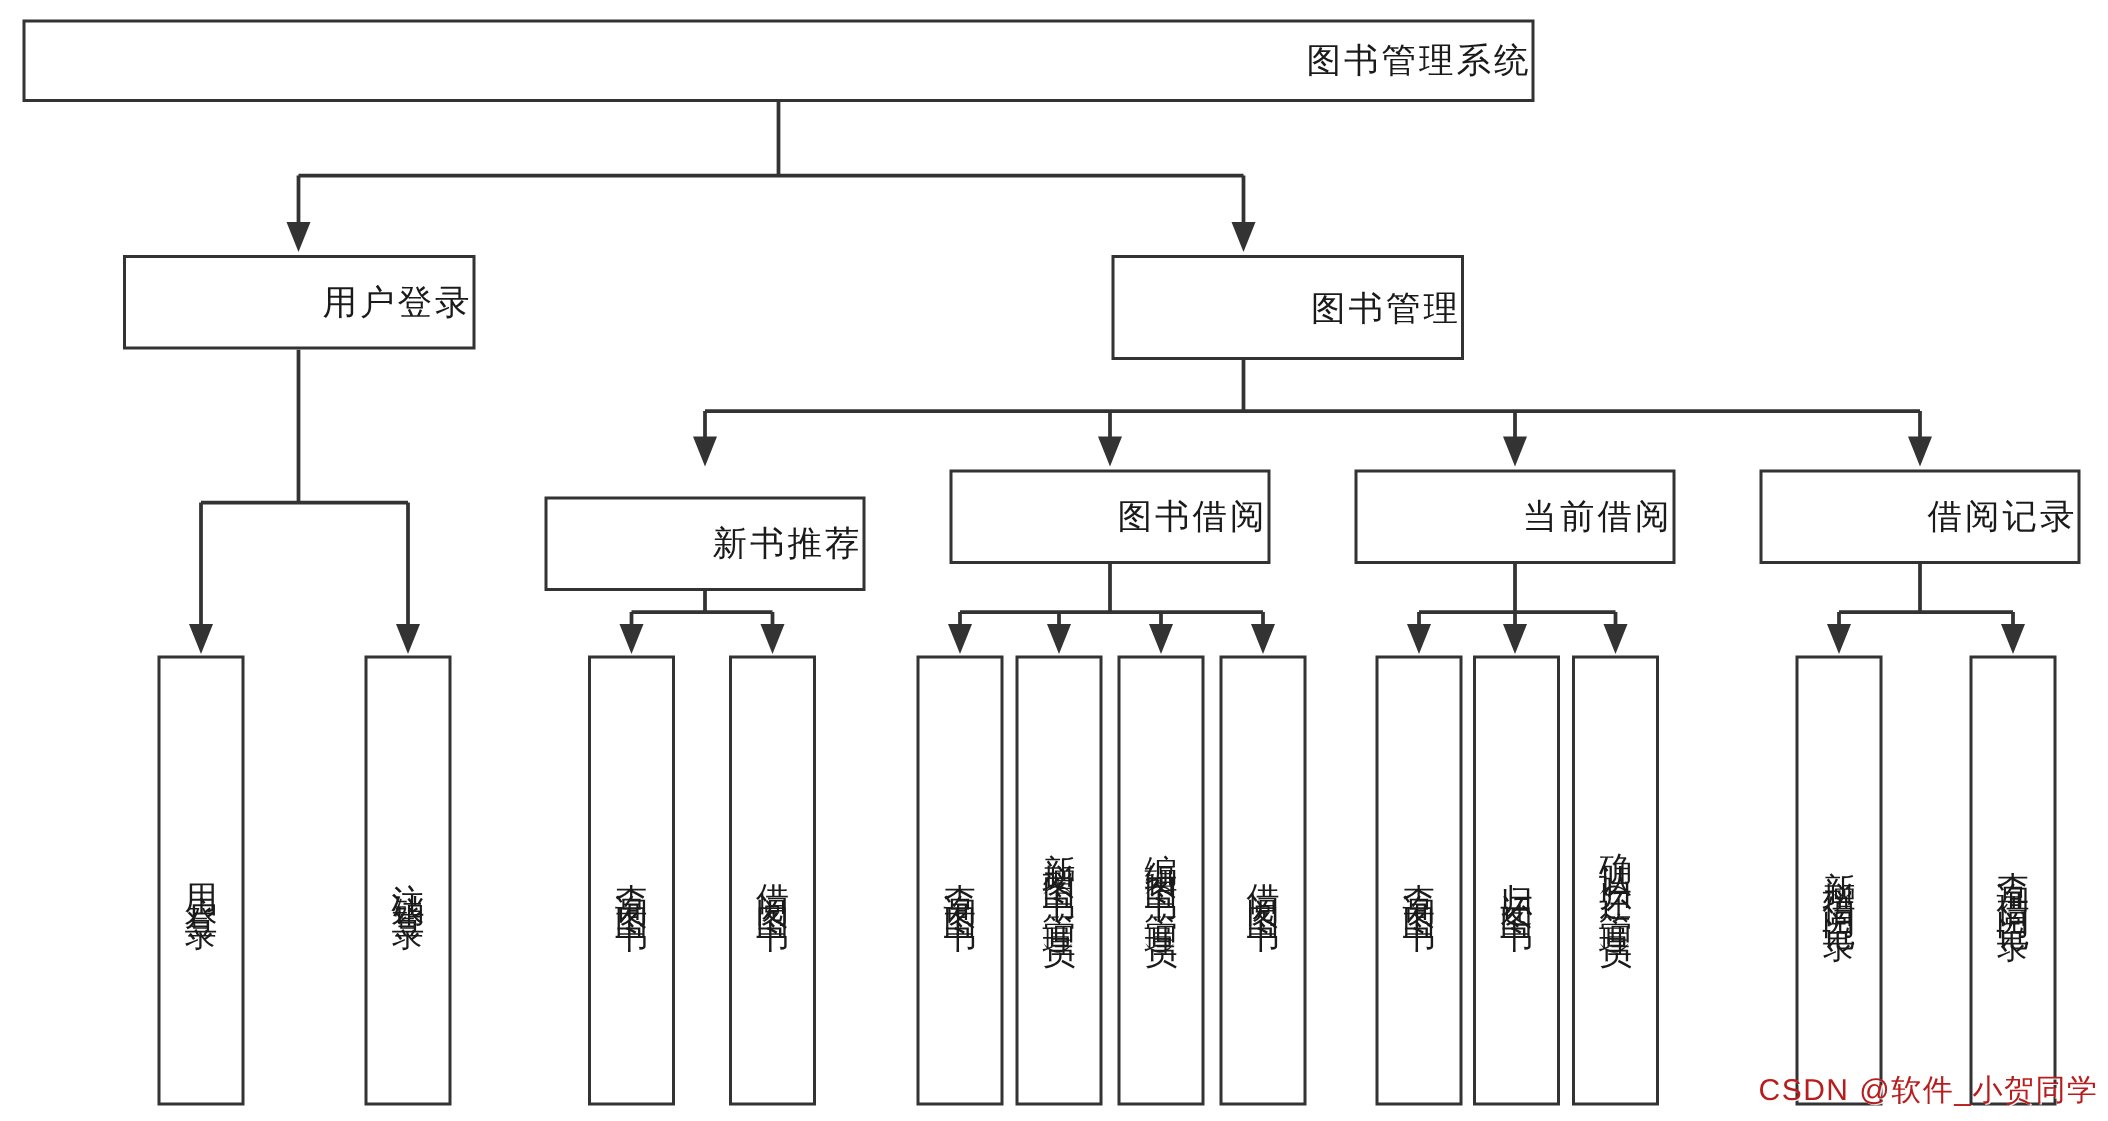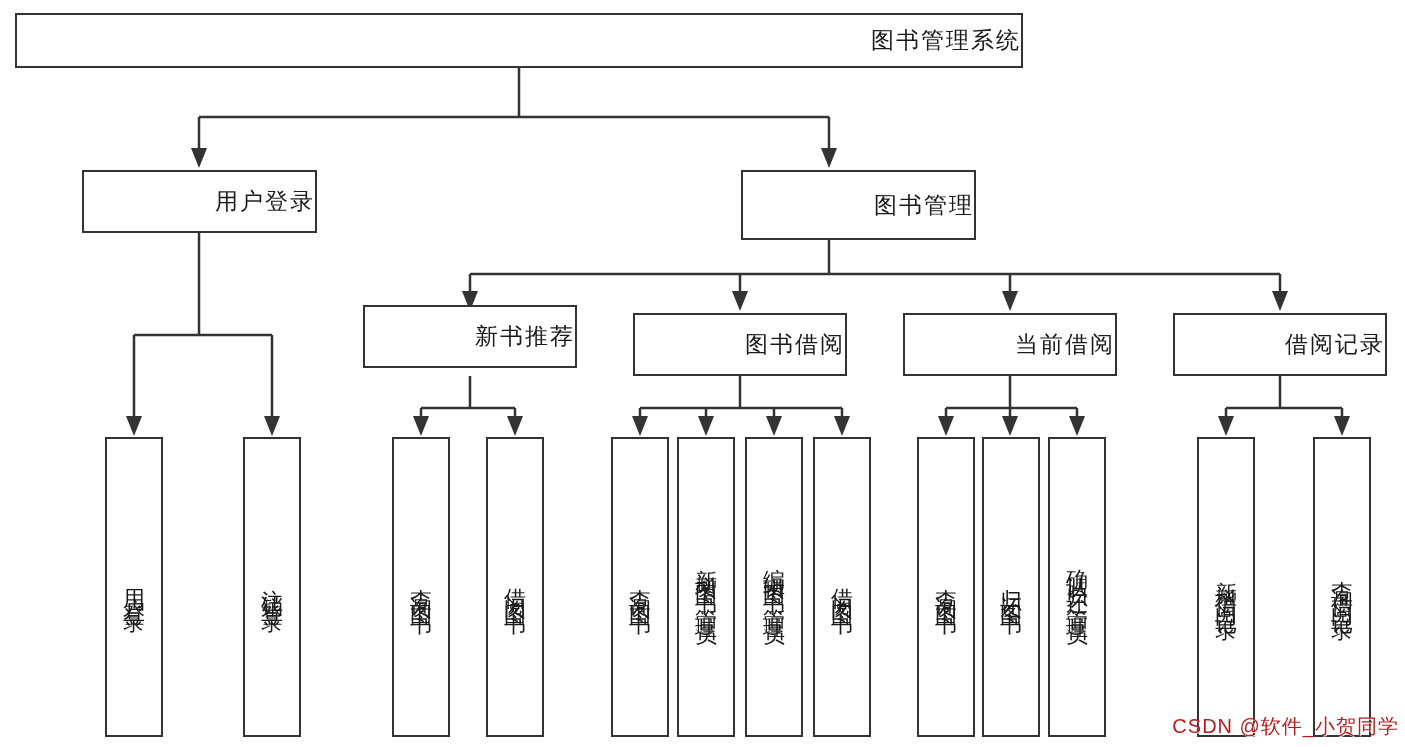--- a/index.html
+++ b/index.html
@@ -72,21 +72,21 @@
     color: #b91c1c;
     text-shadow: 1px 1px 0 rgba(255,255,255,0.85);
     z-index: 5;
     white-space: nowrap;
   }
 
   
   #n-root      { left: 15px;   top: 13px;  width: 1008px; height: 55px; }
   #n-l2-0      { left: 82px;   top: 170px; width: 235px;  height: 63px; }
   #n-l2-1      { left: 741px;  top: 170px; width: 235px;  height: 70px; }
-  #n-l3-0      { left: 363px;  top: 305px; width: 214px;  height: 63px; padding-left: 21px; }
+  #n-l3-0      { left: 363px;  top: 331px; width: 214px;  height: 63px; padding-left: 21px; }
   #n-l3-1      { left: 633px;  top: 313px; width: 214px;  height: 63px; }
   #n-l3-2     { left: 903px;  top: 313px; width: 214px;  height: 63px; }
   #n-l3-3     { left: 1173px; top: 313px; width: 214px;  height: 63px; }
   #lf-user-0   { left: 105px; }
   #lf-user-1   { left: 243px; }
   #lf-rec-0    { left: 392px; }
   #lf-rec-1    { left: 486px; }
   #lf-bor-0    { left: 611px; }
   #lf-bor-1    { left: 677px; }
   #lf-bor-2    { left: 745px; }

